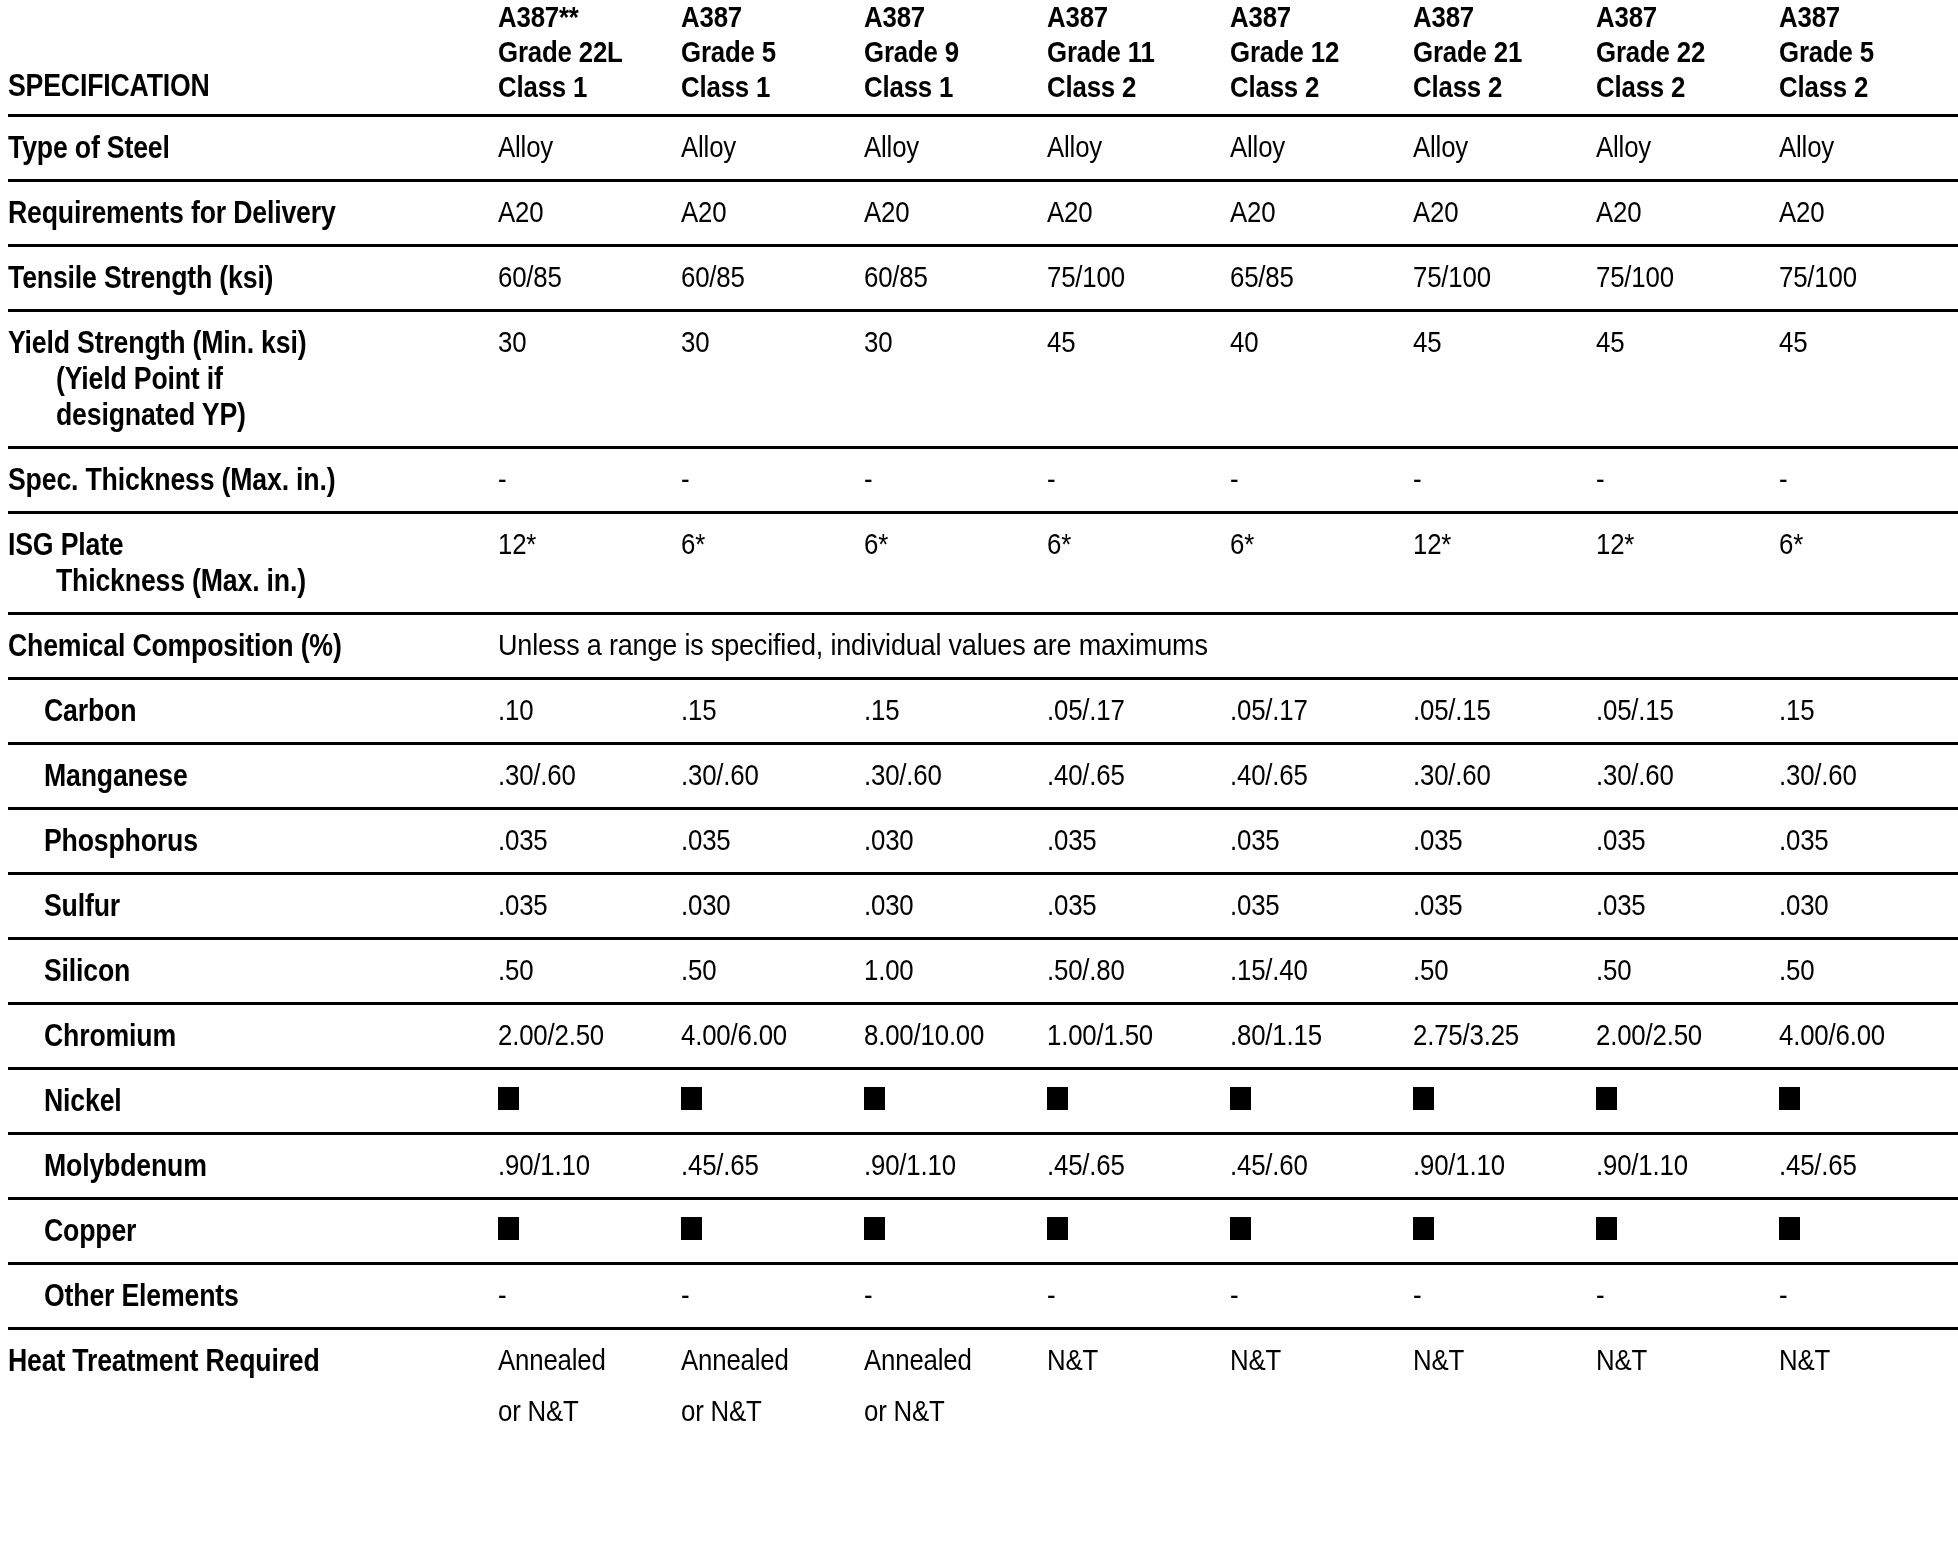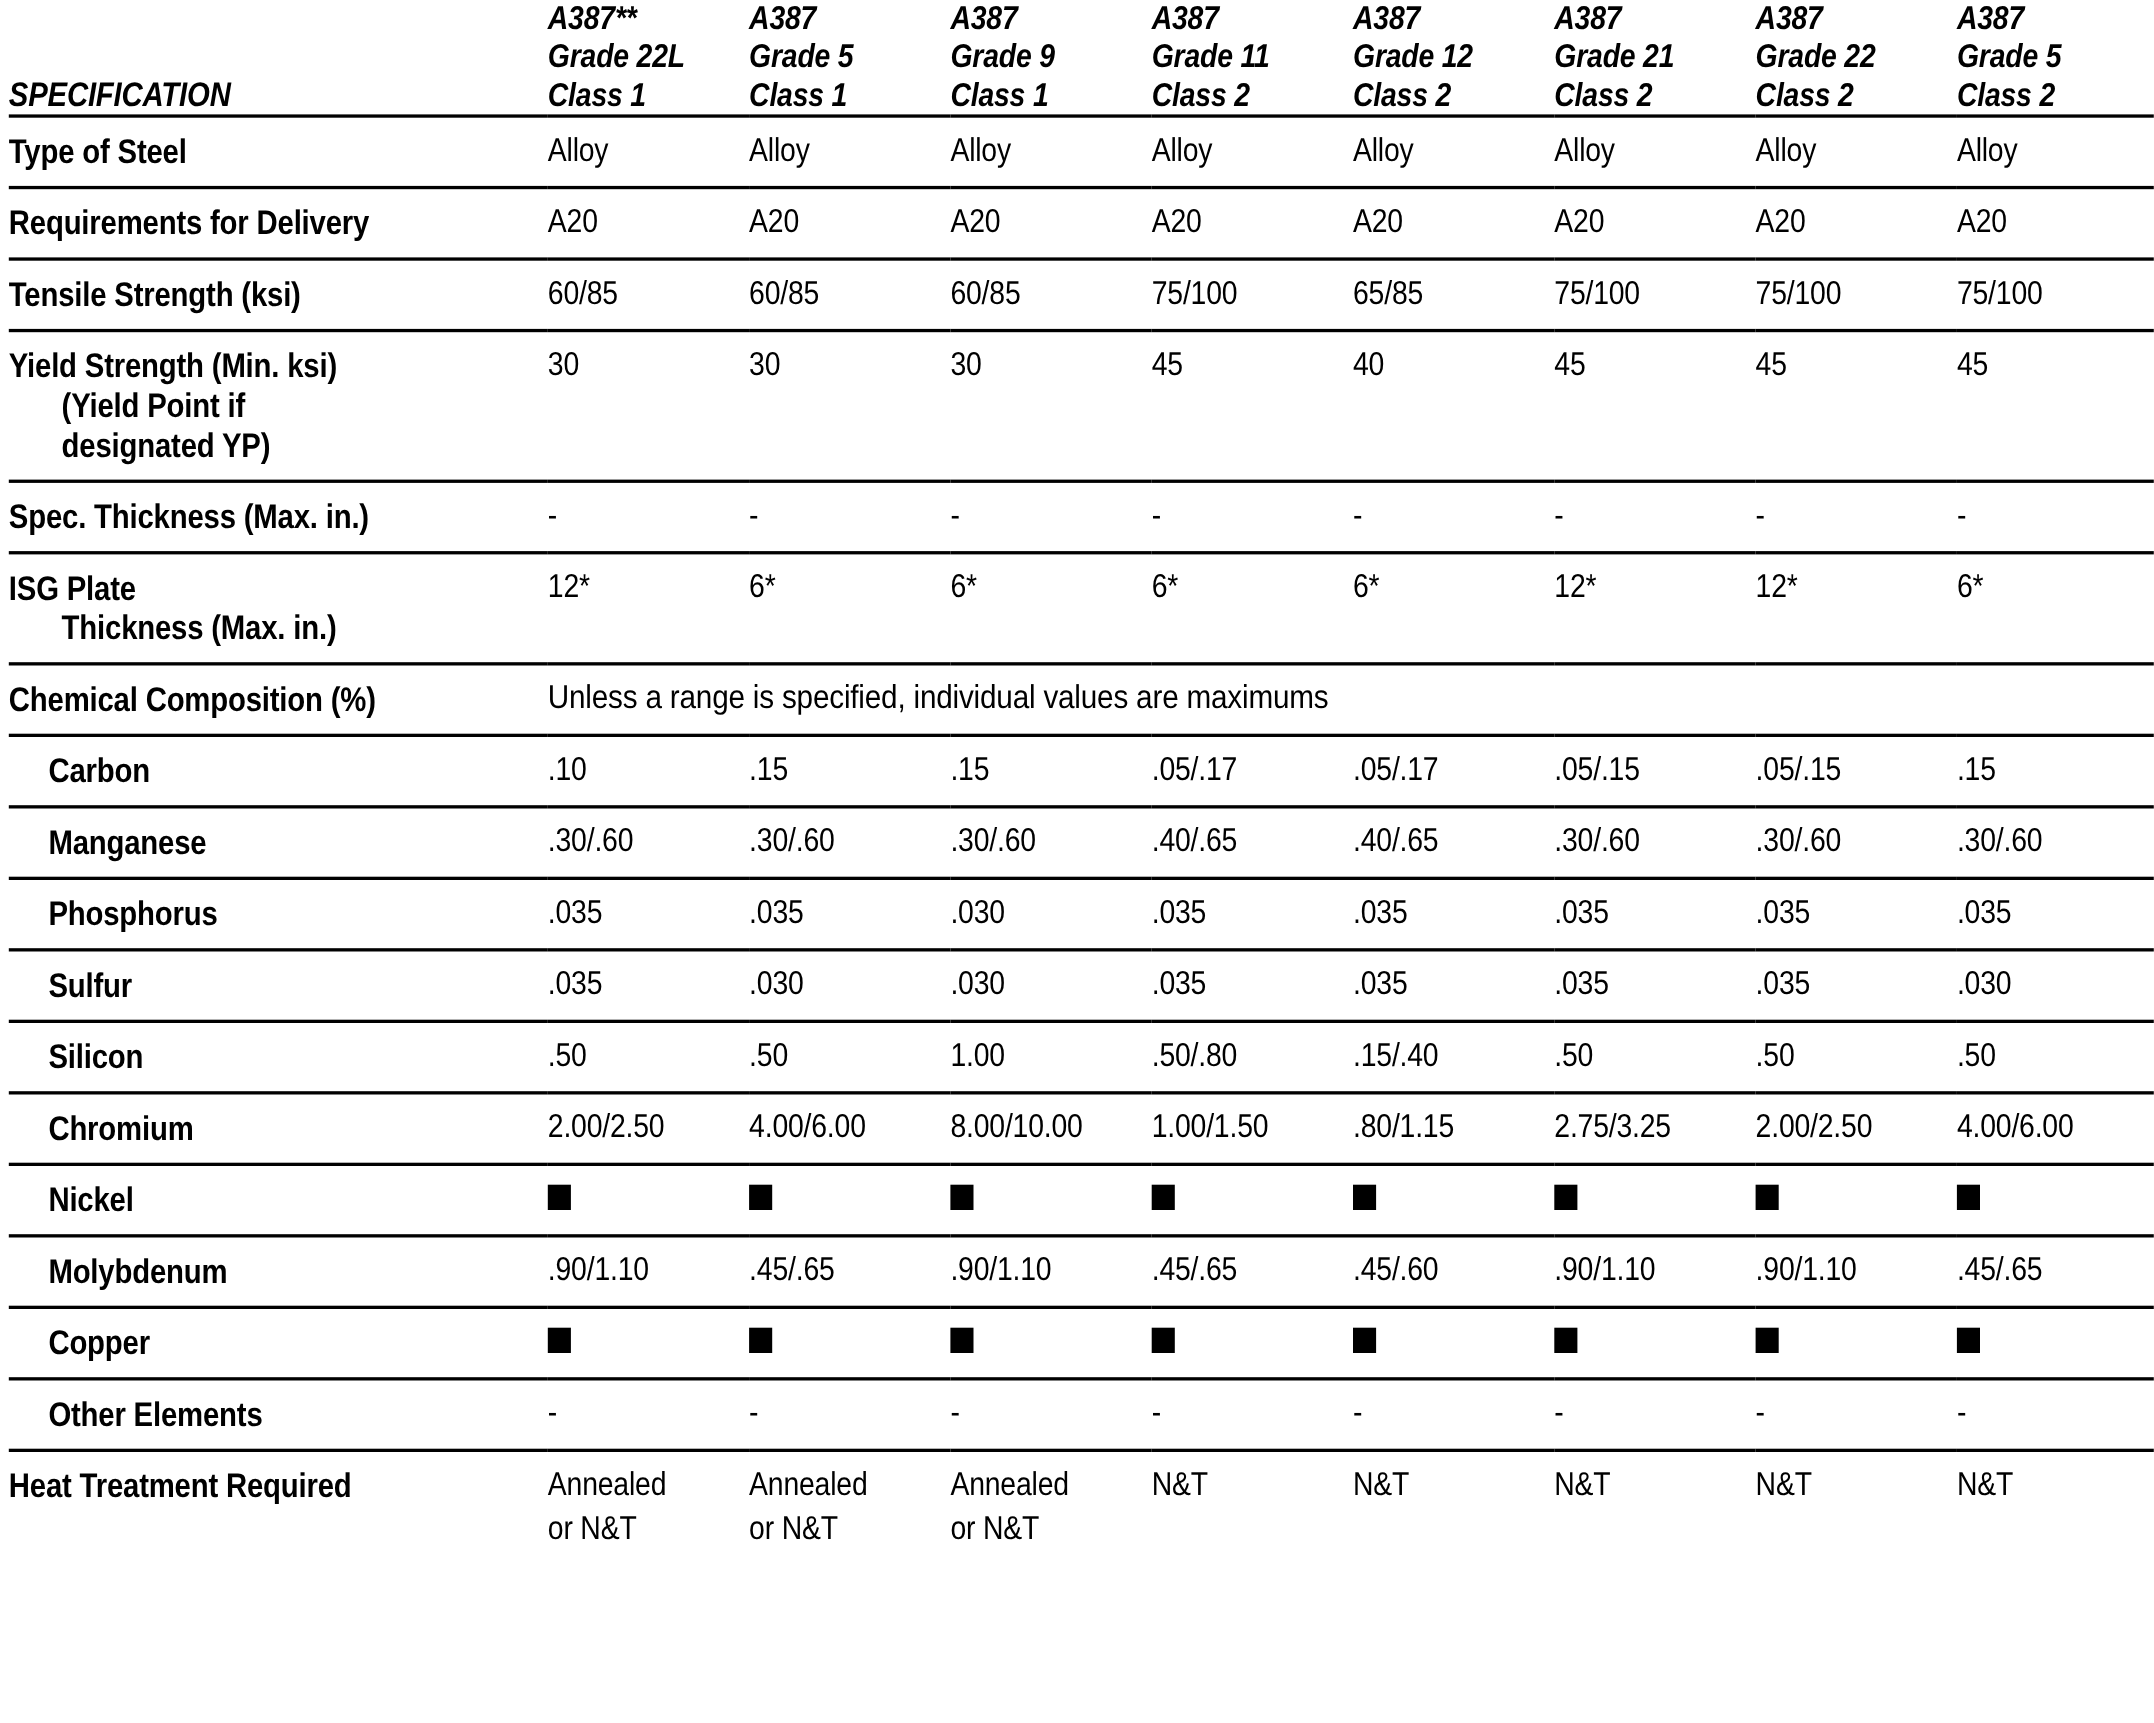--- a/index.html
+++ b/index.html
@@ -46,21 +46,21 @@
   tr.rule > td, tr.rule > th {
     border-top: 3px solid #000;
   }
 
   
   .hdr-spacer { height: 52px; }
 
   th.col-head, th.row-head {
     font-weight: bold;
     vertical-align: bottom;
-    font-style: italic;
+    padding-bottom: 10px;
   }
   th.col-head .stack {
     display: block;
     line-height: 1.16;
   }
   .cond-b {
     display: inline-block;
     font-weight: bold;
     font-size: 30px;
     letter-spacing: -0.2px;
@@ -89,21 +89,21 @@
   td.val .cond-r { font-size: 30px; }
 
   td.lbl .sub {
     display: block;
     margin-left: 48px;
   }
   td.lbl.indent .cond-b { margin-left: 36px; }
 
   td.val .line2 {
     display: block;
-    margin-top: 6px;
+    margin-top: 17px;
   }
 
   
   .sq {
     display: inline-block;
     width: 21px;
     height: 23px;
     background: #000;
     vertical-align: middle;
     margin-top: 4px;

